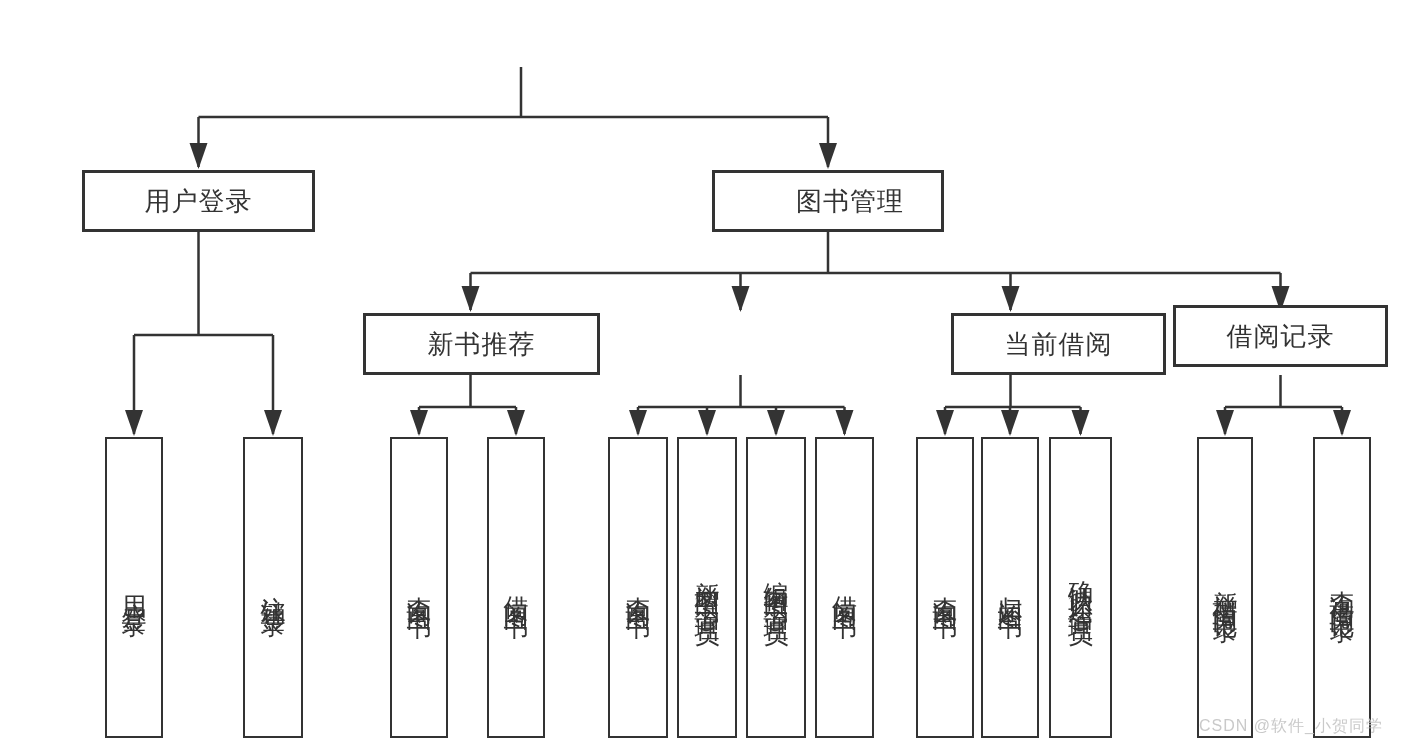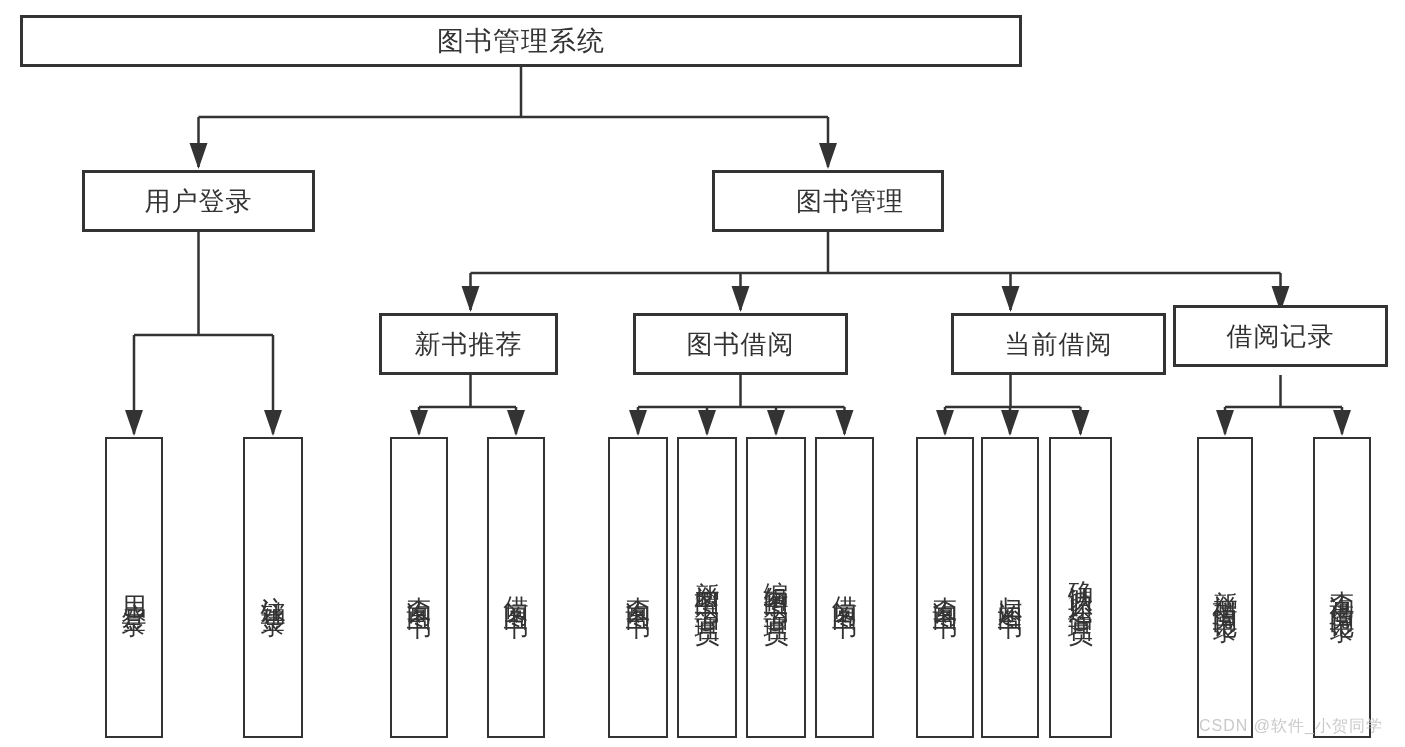--- a/index.html
+++ b/index.html
@@ -36,21 +36,21 @@
     font-size: 25px;
     letter-spacing: 6px;
     line-height: 1;
   }
   
   #n-root   { left: 20px;  top: 15px;  width: 1002px; height: 52px; font-size: 27px; }
   
   #n-login  { left: 82px;  top: 170px; width: 233px; height: 62px; }
   #n-mgmt   { left: 712px; top: 170px; width: 232px; height: 62px; padding-left: 44px; }
   
-  #n-newbk  { left: 379px;  top: 313px; width: 179px; height: 62px; }
+  #n-newbk  { left: 363px;  top: 313px; width: 237px; height: 62px; }
   #n-borrow { left: 633px;  top: 313px; width: 215px; height: 62px; }
   #n-curr   { left: 903px;  top: 313px; width: 215px; height: 62px; margin-left: 48px; }
   #n-rec    { left: 1173px; top: 305px; width: 215px; height: 62px; }
   
   .node.v { top: 437px; height: 301px; }
   #v-g1a { left: 105px;  width: 58px; }
   #v-g1b { left: 243px;  width: 60px; }
   #v-g2a { left: 390px;  width: 58px; }
   #v-g2b { left: 487px;  width: 58px; }
   #v-g3a { left: 608px;  width: 60px; }
@@ -115,27 +115,25 @@
       <polygon points="767,410 785,410 776,436"></polygon>
       <polygon points="835.5,410 853.5,410 844.5,436"></polygon>
       <polygon points="936,410 954,410 945,436"></polygon>
       <polygon points="1001,410 1019,410 1010,436"></polygon>
       <polygon points="1071.5,410 1089.5,410 1080.5,436"></polygon>
       <polygon points="1216,410 1234,410 1225,436"></polygon>
       <polygon points="1333,410 1351,410 1342,436"></polygon>
     </g>
   </svg>
 
-  <div class="node h" id="n-root">图书管理系统</div>
 
   <div class="node h" id="n-login">用户登录</div>
   <div class="node h" id="n-mgmt">图书管理</div>
 
   <div class="node h" id="n-newbk">新书推荐</div>
-  <div class="node h" id="n-borrow">图书借阅</div>
   <div class="node h" id="n-curr">当前借阅</div>
   <div class="node h" id="n-rec">借阅记录</div>
 
   <div class="node v" id="v-g1a">用户登录</div>
   <div class="node v" id="v-g1b">注销登录</div>
 
   <div class="node v" id="v-g2a">查询图书</div>
   <div class="node v" id="v-g2b">借阅图书</div>
 
   <div class="node v" id="v-g3a">查询图书</div>

